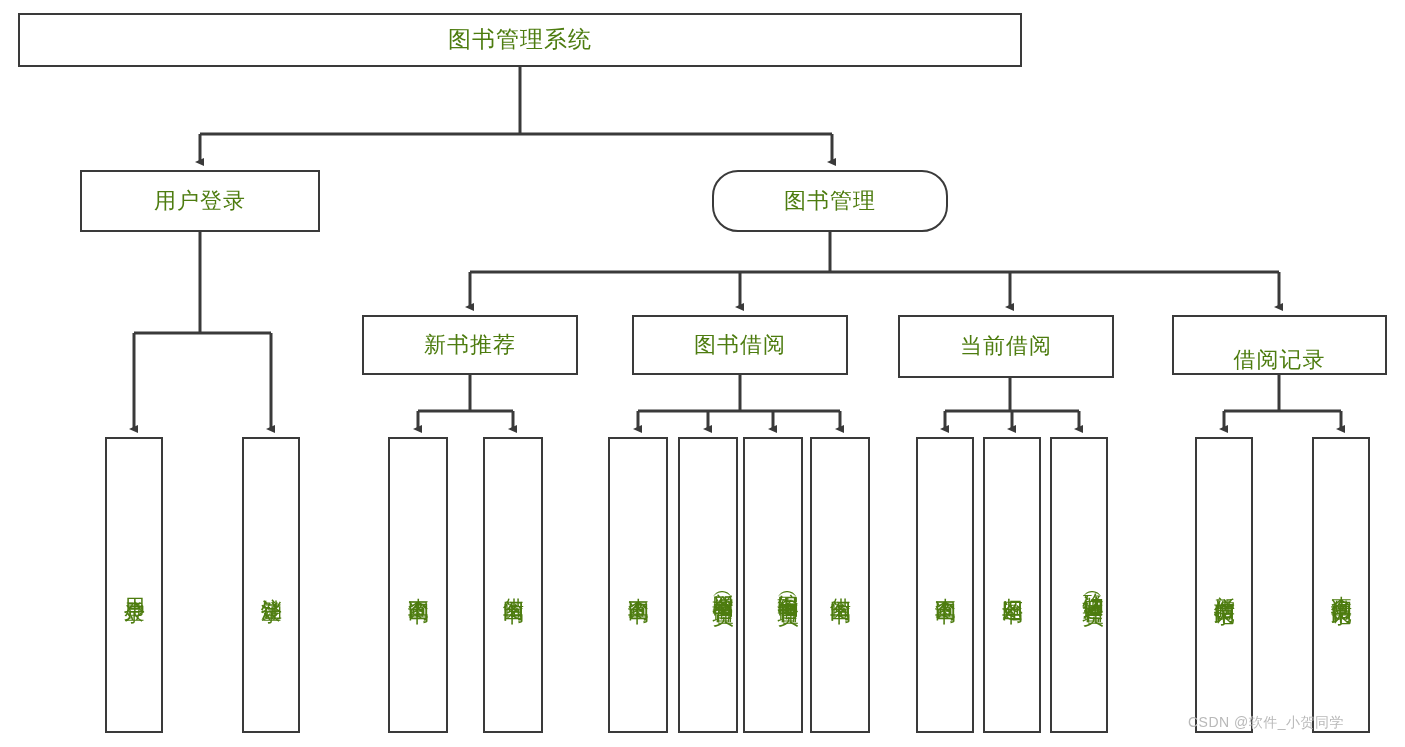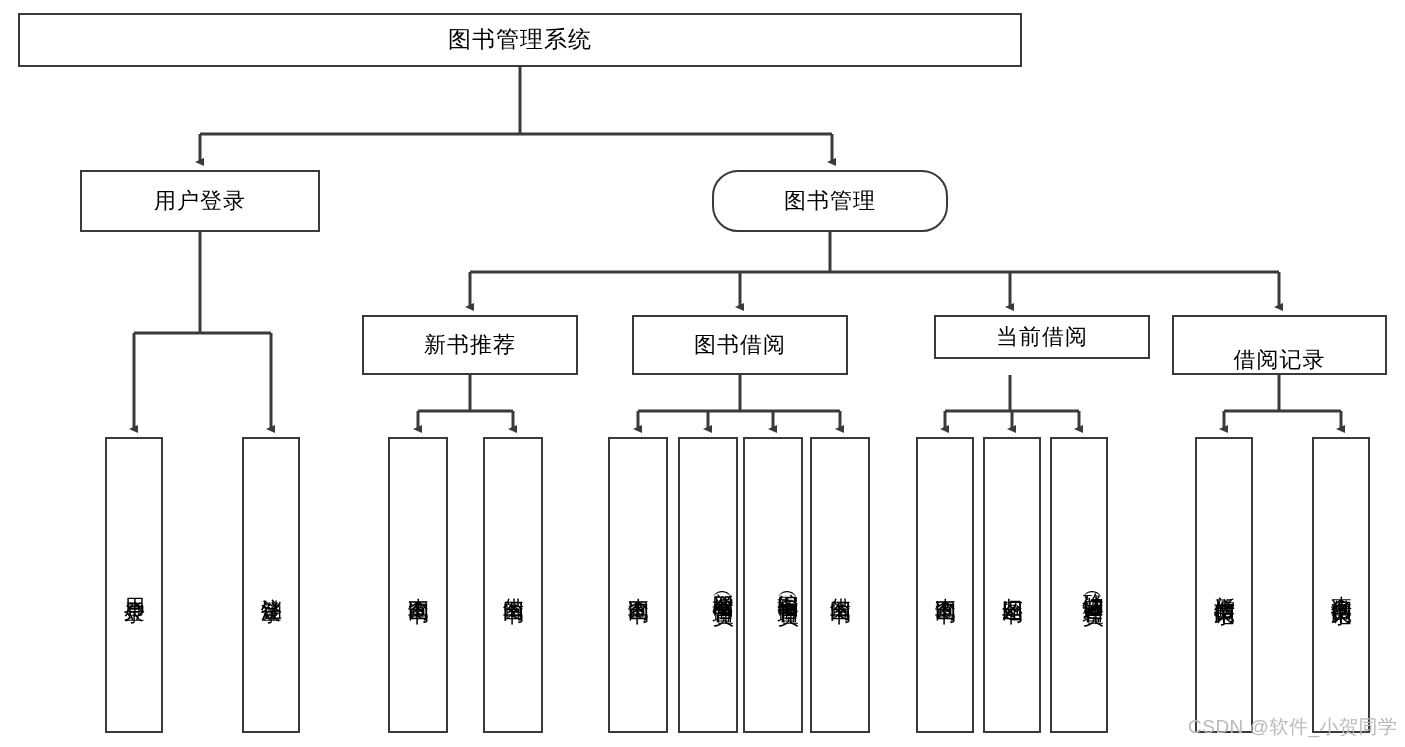--- a/index.html
+++ b/index.html
@@ -24,21 +24,21 @@
     pointer-events: none;
   }
   .node {
     position: absolute;
     box-sizing: border-box;
     border: 2px solid #3a3a3a;
     background: #ffffff;
     display: flex;
     align-items: center;
     justify-content: center;
-    color: #000000;
+    color: #4d7c0f;
   }
   .node.horiz {
     font-size: 22px;
     letter-spacing: 1px;
     line-height: 1.2;
   }
   .node.vert {
     writing-mode: vertical-rl;
     text-orientation: upright;
     font-size: 21px;
@@ -49,21 +49,21 @@
   }
   .node.vert.top-align {
     align-items: flex-start;
   }
   .node.root {
     font-size: 23px;
   }
   .watermark {
     position: absolute;
     color: #b9b9b9;
-    font-size: 19px;
+    font-size: 14px;
     white-space: nowrap;
     letter-spacing: 0.5px;
   }
 </style>
 </head>
 <body>
 
 <div id="canvas">
 
   <svg id="wires" viewBox="0 0 1405 747" xmlns="http://www.w3.org/2000/svg">
@@ -126,21 +126,21 @@
   <div class="node horiz" style="left:712px; top:170px; width:236px; height:62px;border-radius:26px;">
     <span>图书管理</span>
   </div>
 
   <div class="node horiz" style="left:632px; top:315px; width:216px; height:60px;">
     <span>图书借阅</span>
   </div>
   <div class="node horiz" style="left:362px; top:315px; width:216px; height:60px;">
     <span>新书推荐</span>
   </div>
-  <div class="node horiz" style="left:934px; top:315px; width:216px; height:44px;">
+  <div class="node horiz" style="left:898px; top:315px; width:216px; height:63px;">
     <span>当前借阅</span>
   </div>
   <div class="node horiz" style="left:1172px; top:315px; width:215px; height:60px;align-items:flex-end;">
     <span>借阅记录</span>
   </div>
 
   <div class="node vert" style="left:105px; top:437px; width:58px; height:296px;">
     <span>用户登录</span>
   </div>
   <div class="node vert" style="left:242px; top:437px; width:58px; height:296px;">

